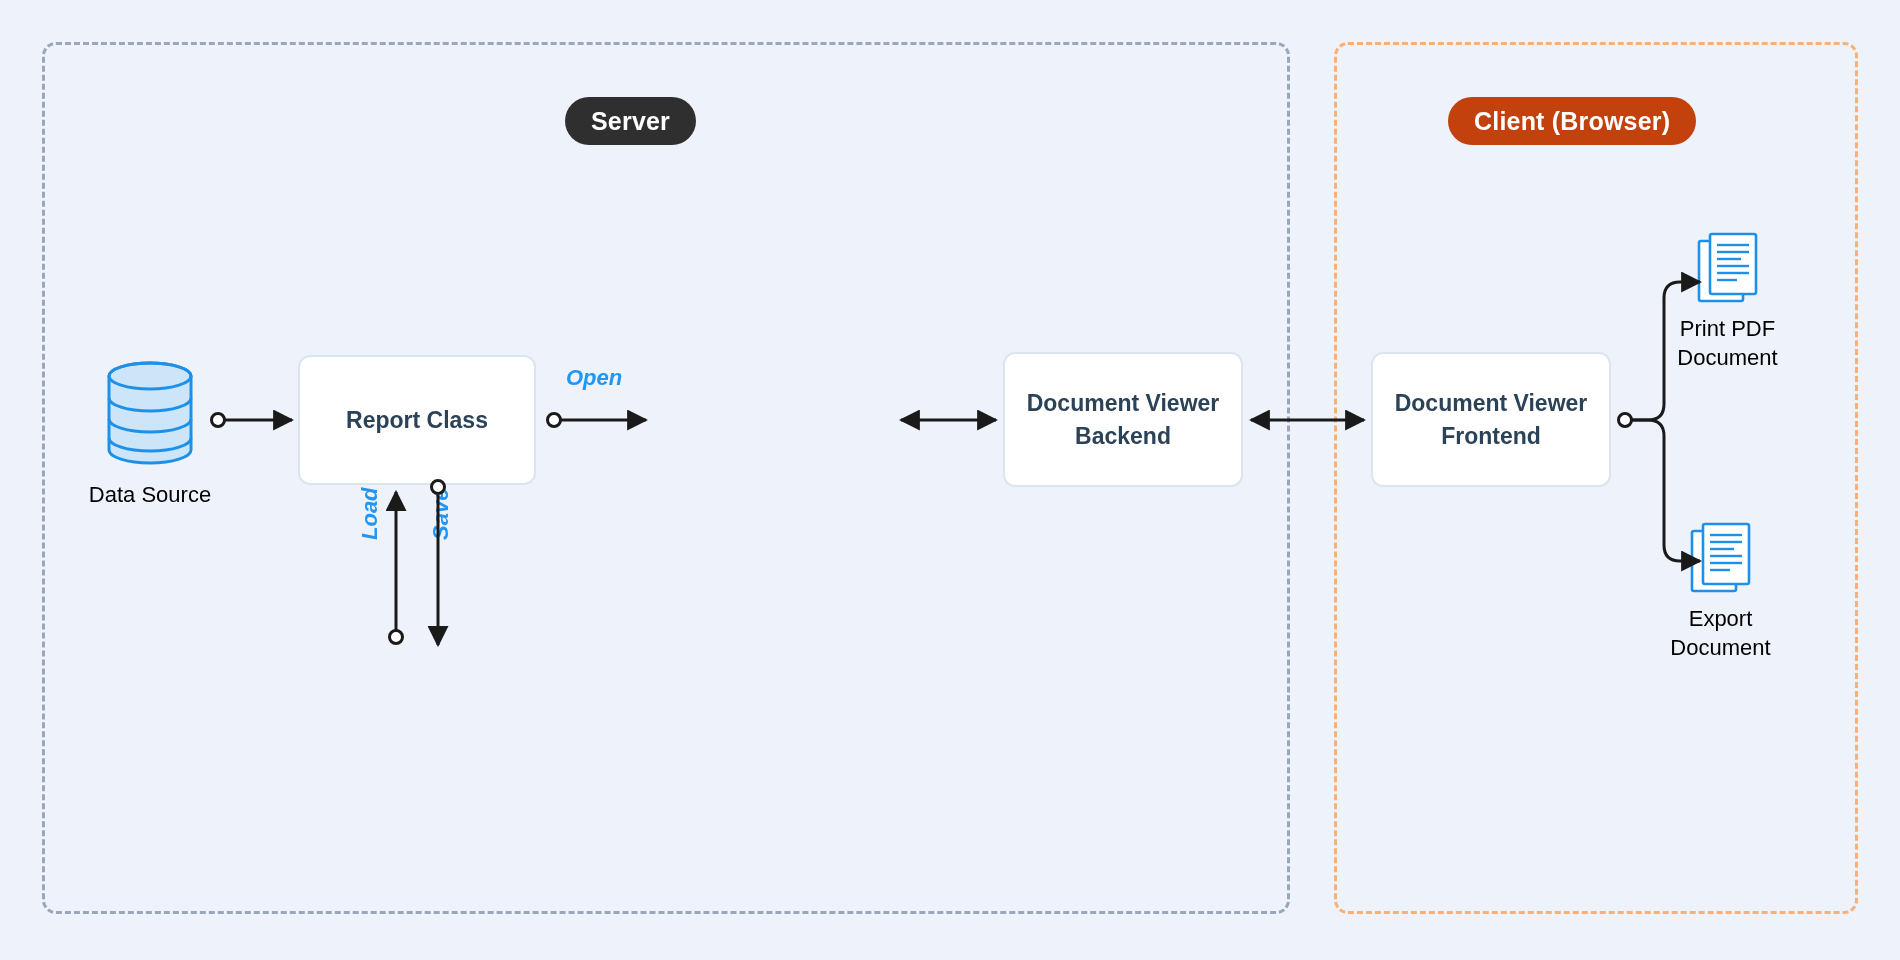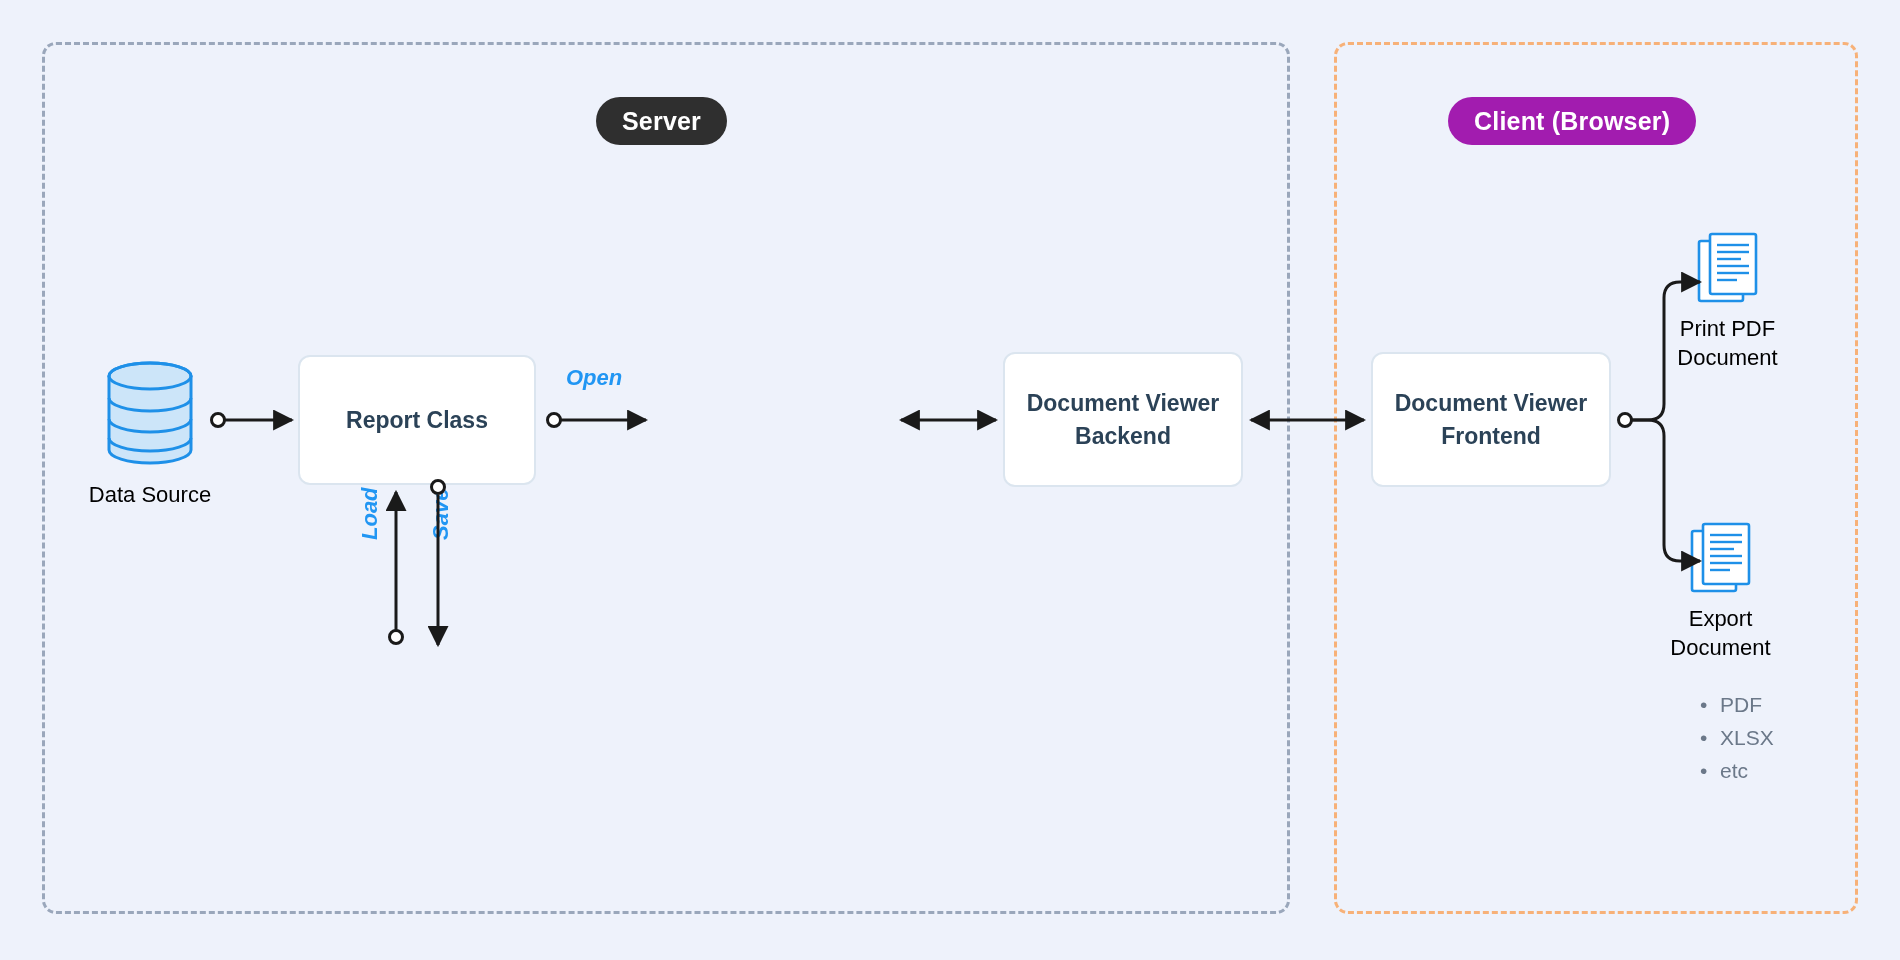--- a/index.html
+++ b/index.html
@@ -47,28 +47,28 @@
     border-radius: 24px;
     color: #ffffff;
     font-size: 25px;
     font-weight: bold;
     text-align: center;
     padding: 0 26px;
     white-space: nowrap;
     letter-spacing: 0.2px;
   }
   .badge-server {
-    left: 596px;
+    left: 565px;
     top: 97px;
     background: #2f2f2f;
   }
   .badge-client {
     left: 1448px;
     top: 97px;
-    background: #a21caf;
+    background: #c2410c;
   }
 
   
   .node {
     position: absolute;
     background: #ffffff;
     border: 2px solid #dbe5ef;
     border-radius: 12px;
     box-sizing: border-box;
     display: flex;
@@ -260,19 +260,14 @@
       <line x1="20" y1="20" x2="52" y2="20" stroke="#1e90e8" stroke-width="2.4"></line>
       <line x1="20" y1="27" x2="44" y2="27" stroke="#1e90e8" stroke-width="2.4"></line>
       <line x1="20" y1="34" x2="52" y2="34" stroke="#1e90e8" stroke-width="2.4"></line>
       <line x1="20" y1="41" x2="52" y2="41" stroke="#1e90e8" stroke-width="2.4"></line>
       <line x1="20" y1="48" x2="40" y2="48" stroke="#1e90e8" stroke-width="2.4"></line>
     </svg>
     <div class="caption">Export
 Document</div>
   </div>
 
-  <ul class="bullets">
-    <li>PDF</li>
-    <li>XLSX</li>
-    <li>etc</li>
-  </ul>
 
 </div>
 
 </body></html>

